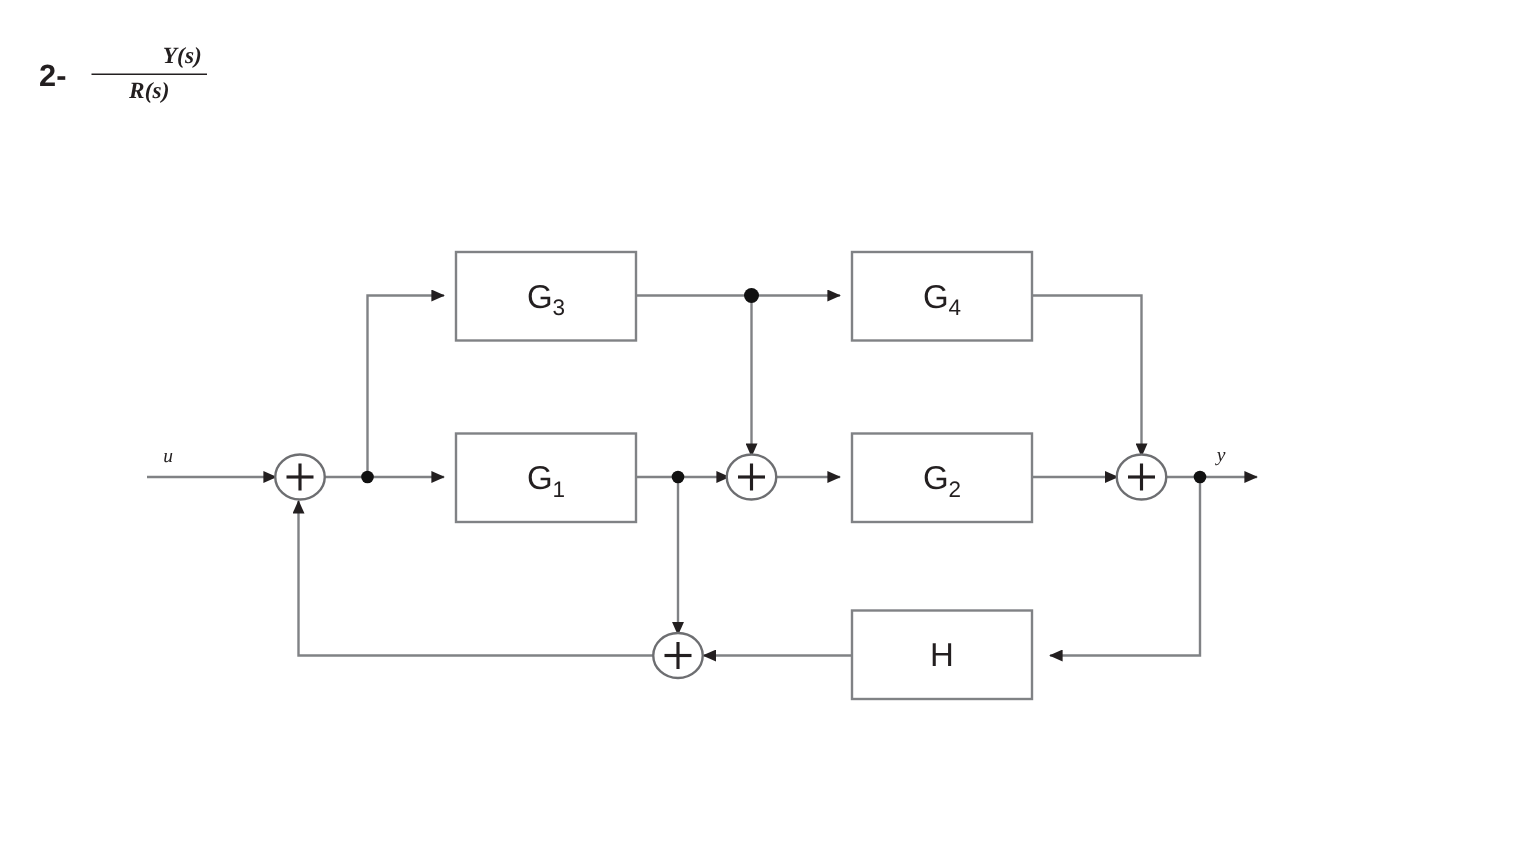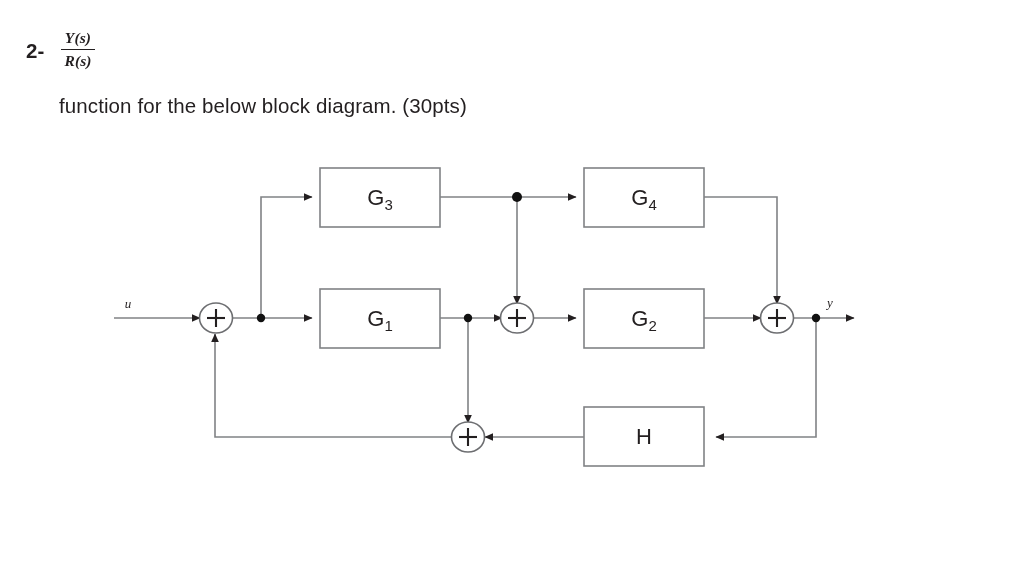--- a/index.html
+++ b/index.html
@@ -57,34 +57,35 @@
     font-style: italic;
     font-weight: bold;
     font-size: 15.5px;
     line-height: 1.28;
     margin-left: 8px;
     position: relative;
     top: -6px;
   }
   .frac .num {
     padding: 0 3px 1px 3px;
+    margin-left: 44px;
   }
   .frac .bar {
     width: 100%;
     height: 1.6px;
     background: #231f20;
   }
   .frac .den {
     padding: 1px 3px 0 3px;
   }
 
   
   #diagram-wrap {
     position: absolute;
-    left: 16px;
+    left: 0;
     top: 140px;
     width: 812px;
     height: 400px;
   }
   svg#diagram {
     display: block;
   }
   .blk-rect {
     fill: #ffffff;
     stroke: #808285;
@@ -135,23 +136,20 @@
 
   <div class="question">
     <div class="q-line">
       <span class="q-number">2-</span>
       <span class="frac">
         <span class="num">Y(s)</span>
         <span class="bar"></span>
         <span class="den">R(s)</span>
       </span>
     </div>
-    <div class="q-line q-line-2">
-      <span>function for the below block diagram. (30pts)</span>
-    </div>
   </div>
 
   <div id="diagram-wrap">
     <svg id="diagram" width="1024" height="400" viewBox="0 0 1024 400">
 
       <defs>
         <marker id="ah" markerWidth="9" markerHeight="8" refX="8.4" refY="4" orient="auto" markerUnits="userSpaceOnUse">
           <path d="M0,0 L9,4 L0,8 z" class="arrow-head"></path>
         </marker>
       </defs>

